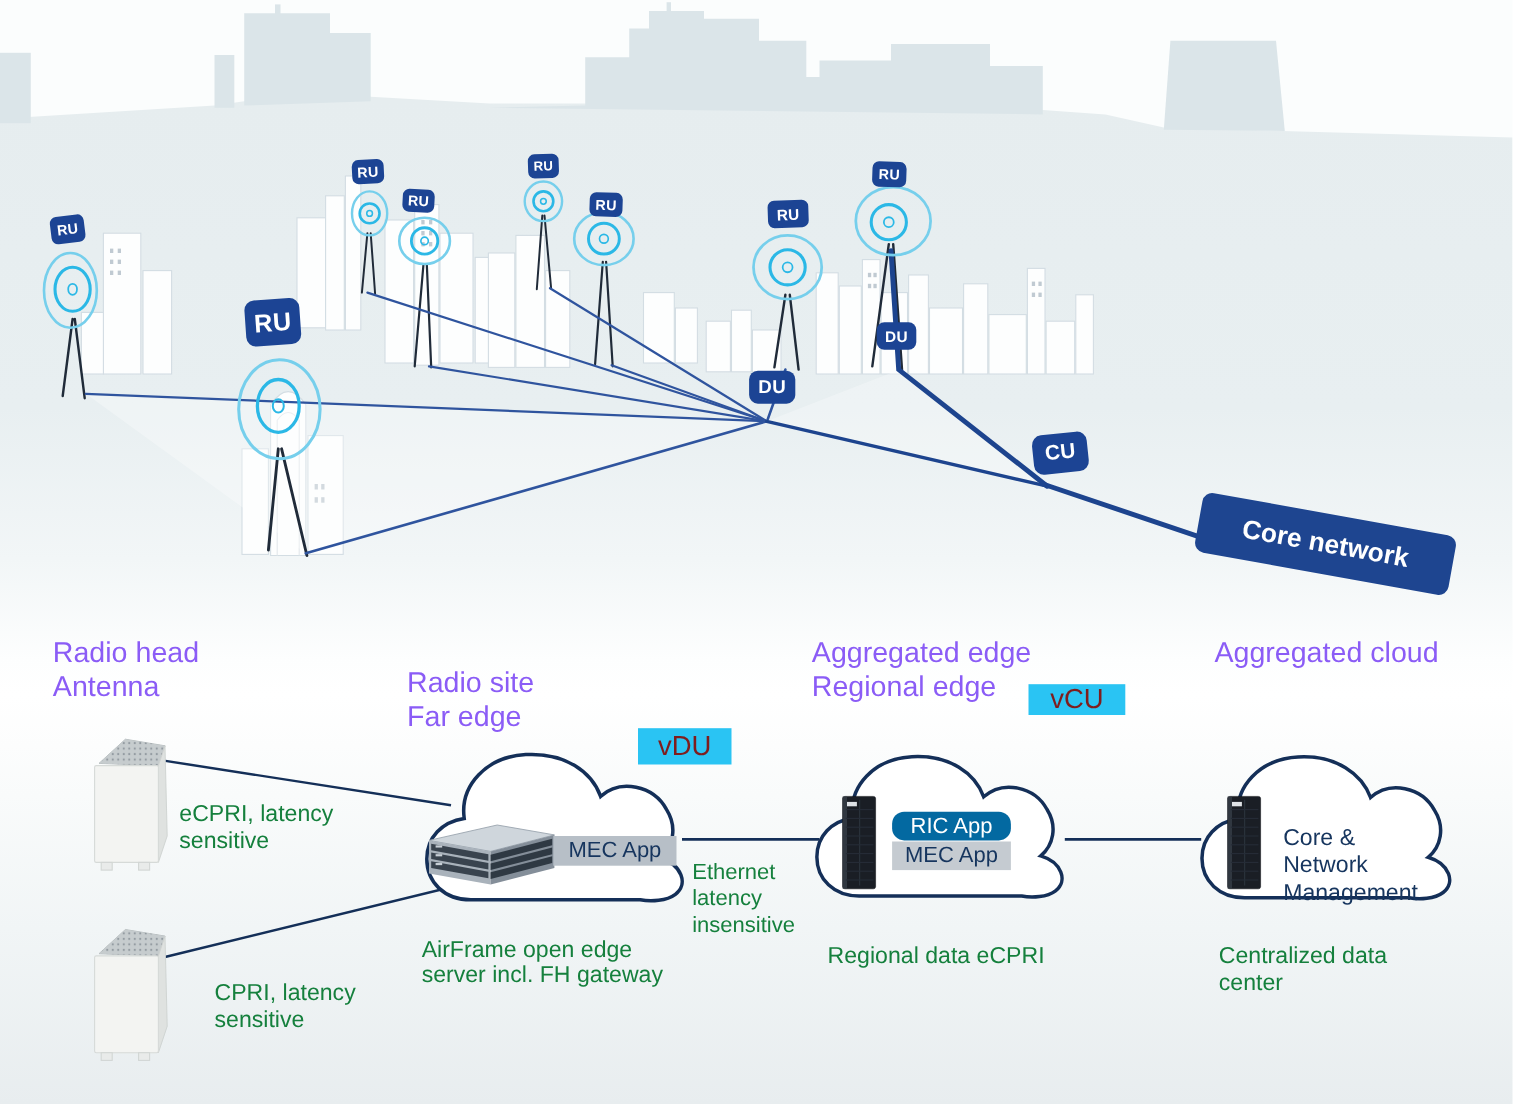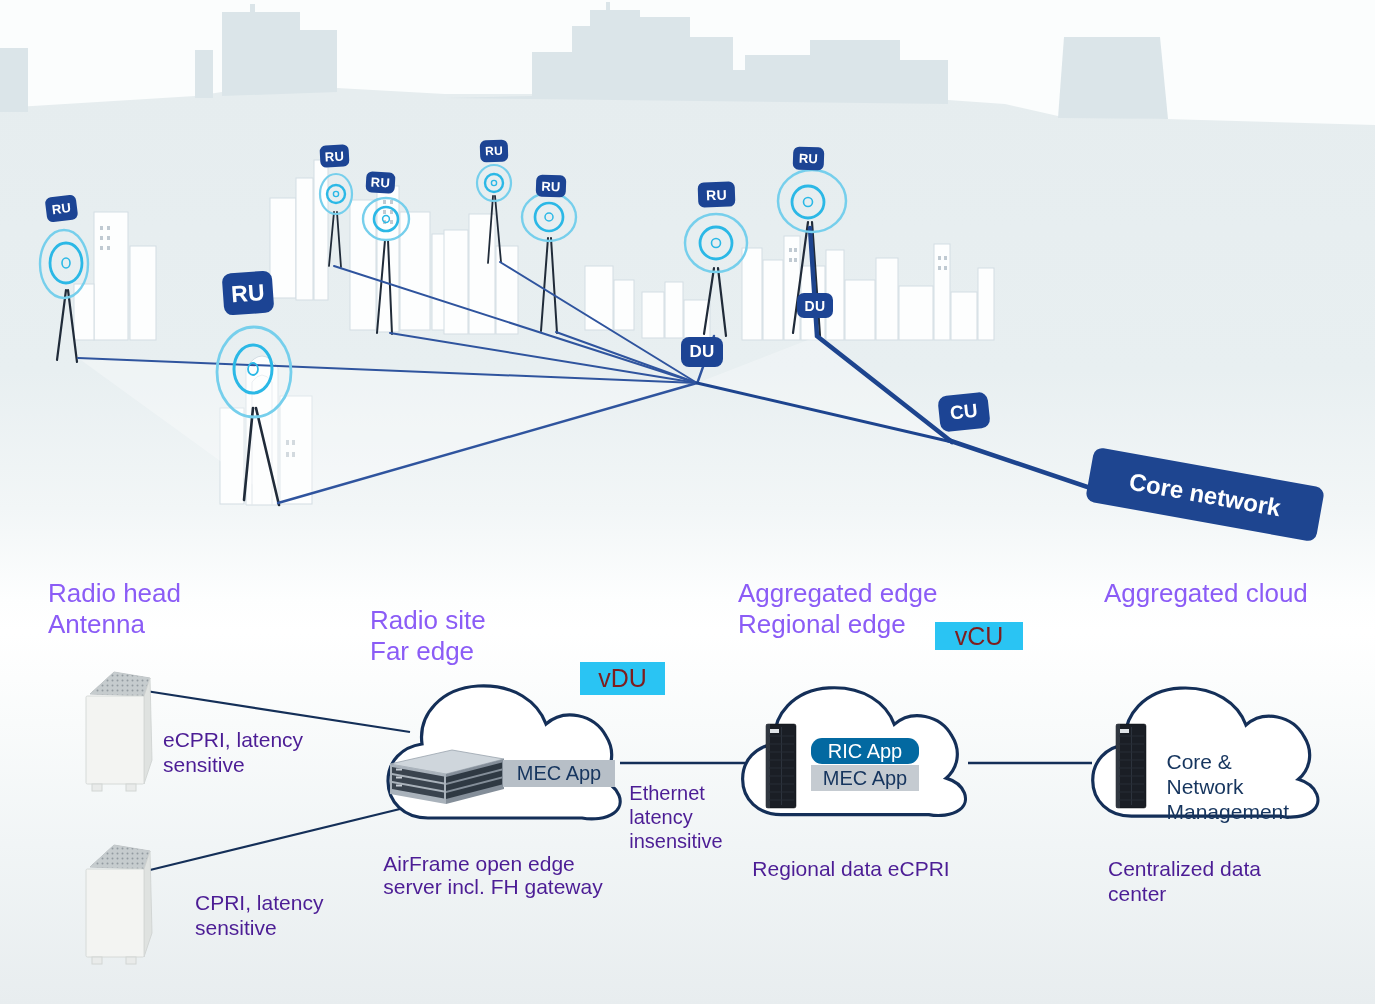--- a/index.html
+++ b/index.html
@@ -28,21 +28,21 @@
   }
   .ricchip{
     position:absolute;display:flex;align-items:center;justify-content:center;
     background:#0369a1;color:#FFFFFF;border-radius:11px;
   }
   .hdr{
     position:absolute;color:#8b5cf6;font-size:26px;line-height:31px;
     white-space:pre-line;
   }
   .txt{
-    position:absolute;color:#4c1d95;font-size:21px;line-height:25px;
+    position:absolute;color:#15803d;font-size:21px;line-height:25px;
     white-space:pre-line;
   }
   .ctr{transform:translateX(-50%);}
 </style>
 </head>
 <body>
 
 <svg id="art" width="1375" height="1004" viewBox="0 0 1375 1004">
   <defs>
     <linearGradient id="fieldGrad" x1="0" y1="90" x2="0" y2="600" gradientUnits="userSpaceOnUse">

